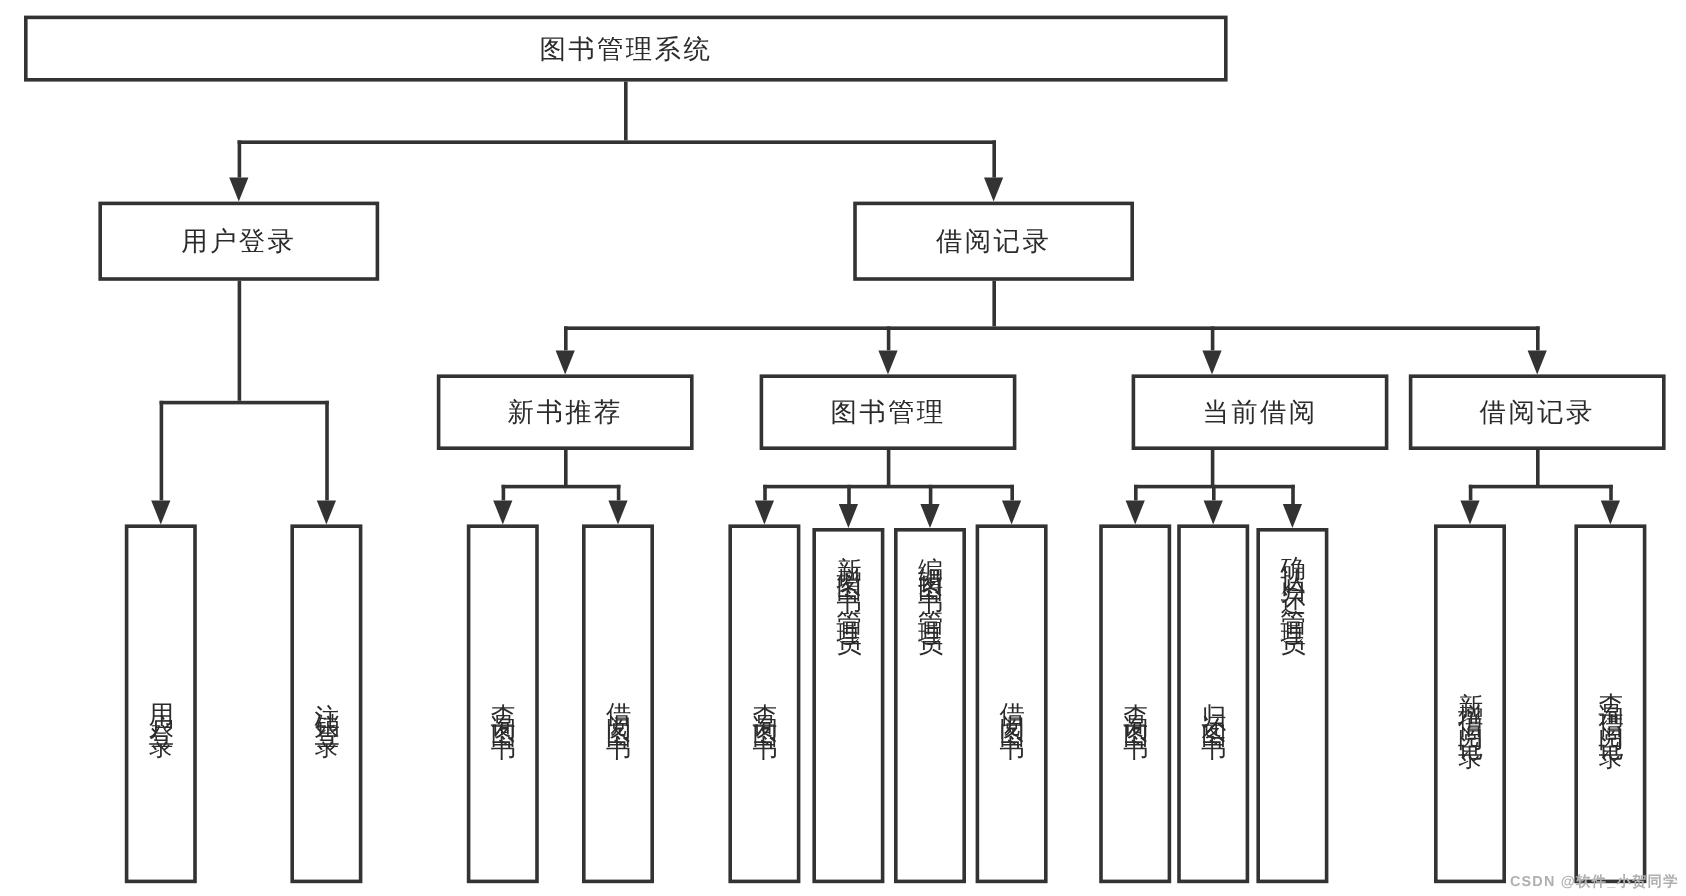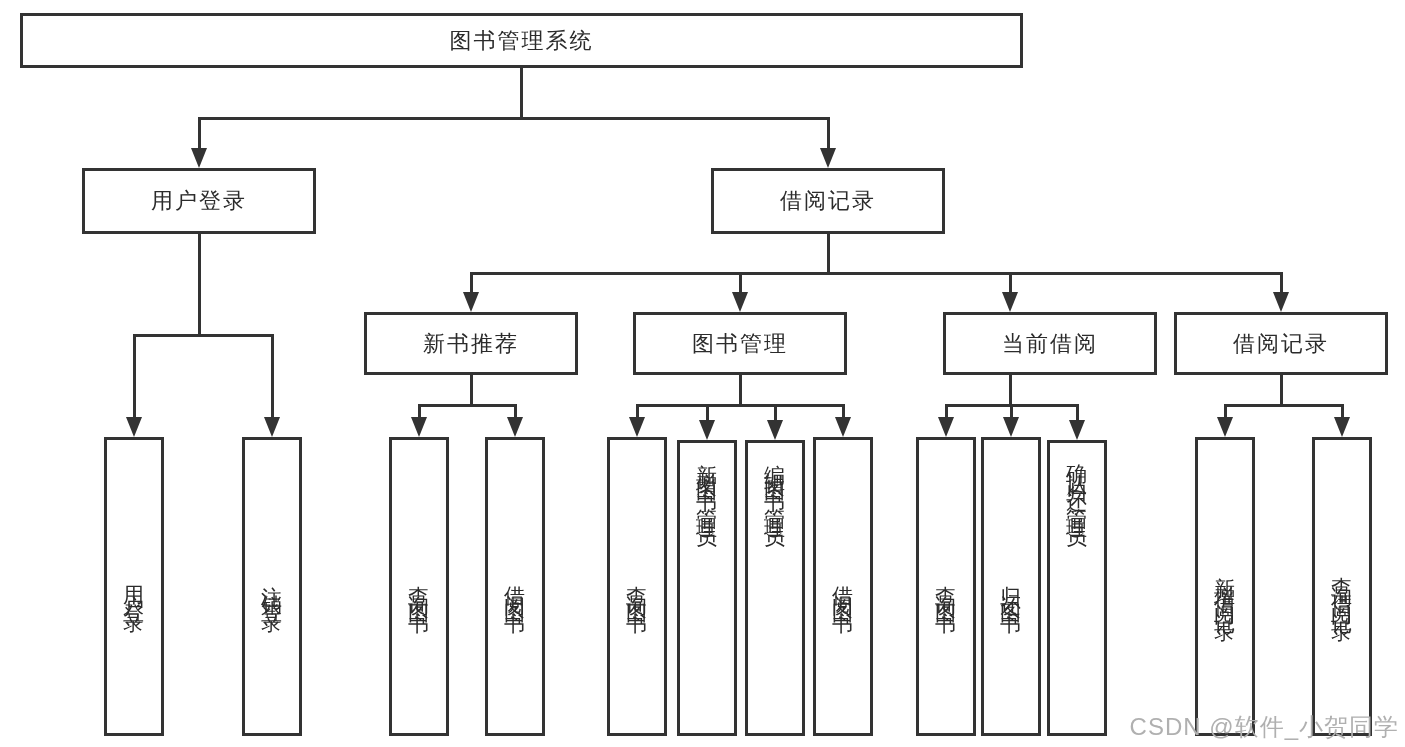--- a/index.html
+++ b/index.html
@@ -29,21 +29,21 @@
     color:var(--text);font-size:21px;letter-spacing:9px;line-height:1;
   }
   .ln{position:absolute;background:var(--line);}
   .arr{
     position:absolute;width:0;height:0;
     border-left:8px solid transparent;border-right:8px solid transparent;
     border-top:20px solid var(--line);
   }
   .watermark{
     position:absolute;right:6px;bottom:4px;z-index:5;
-    color:var(--wm);font-size:24px;letter-spacing:1px;white-space:nowrap;
+    color:var(--wm);font-size:12px;letter-spacing:1px;white-space:nowrap;font-weight:bold;
   }
 </style>
 </head>
 <body>
 
 <div class="stage">
 
   <div class="box" style="left:20px;top:13px;width:1003px;height:55px;">
     <span>图书管理系统</span>
   </div>

